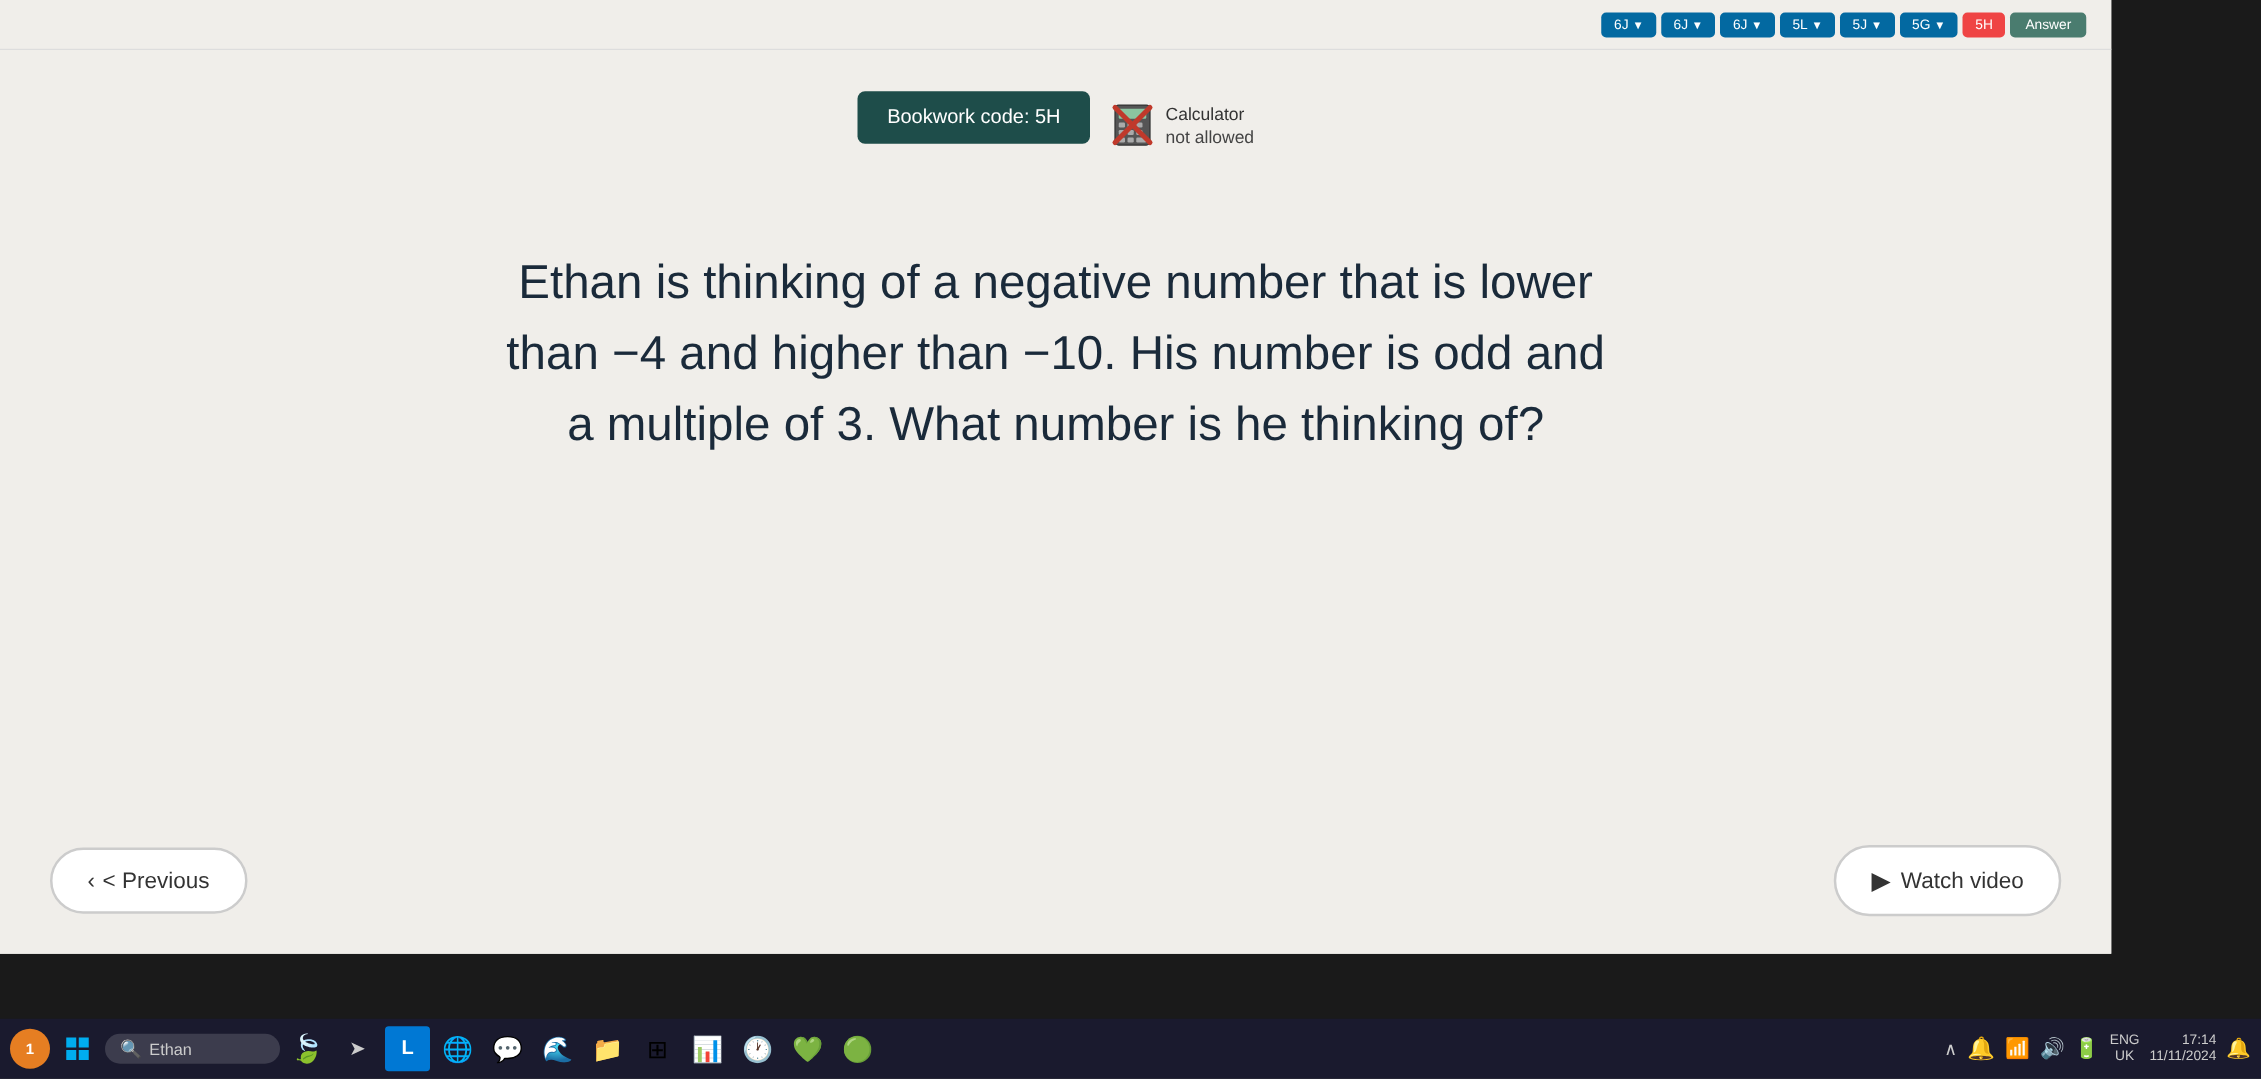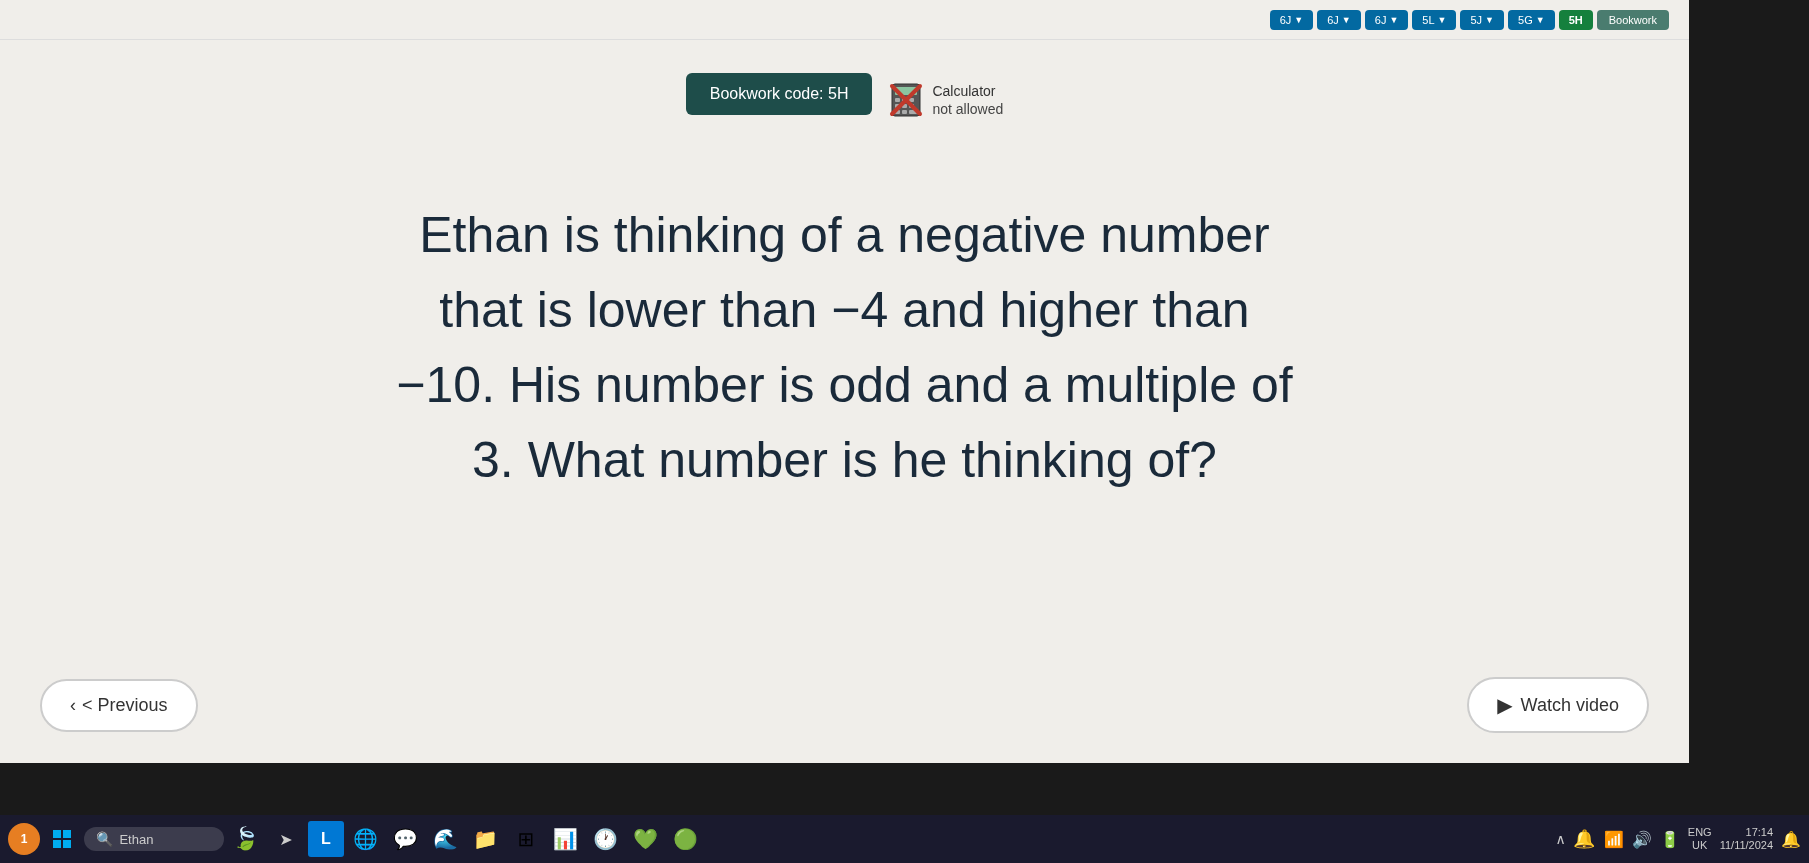--- a/index.html
+++ b/index.html
@@ -47,22 +47,22 @@
       display: flex;
       align-items: center;
       gap: 3px;
     }
 
     .nav-btn .arrow {
       font-size: 9px;
     }
 
     .nav-btn-active {
-      background: #15803d;
-      font-weight: bold;
+      background: #ef4444;
+      font-weight: normal;
     }
 
     .summary-btn {
       background: #4a7c6f;
       color: white;
       border: none;
       border-radius: 4px;
       padding: 4px 12px;
       font-size: 11px;
       cursor: pointer;
@@ -129,21 +129,21 @@
     }
 
     .calculator-text .line2 {
       display: block;
       color: #444;
     }
 
     
     .question-text {
       text-align: center;
-      font-size: 50px;
+      font-size: 38px;
       color: #1a2a3a;
       line-height: 1.5;
       max-width: 900px;
       font-weight: 400;
       margin-top: 20px;
     }
 
     
     .action-bar {
       position: absolute;
@@ -271,21 +271,21 @@
 <div class="main-window">
 
   <div class="top-nav">
     <button class="nav-btn">6J <span class="arrow">▼</span></button>
     <button class="nav-btn">6J <span class="arrow">▼</span></button>
     <button class="nav-btn">6J <span class="arrow">▼</span></button>
     <button class="nav-btn">5L <span class="arrow">▼</span></button>
     <button class="nav-btn">5J <span class="arrow">▼</span></button>
     <button class="nav-btn">5G <span class="arrow">▼</span></button>
     <button class="nav-btn nav-btn-active">5H</button>
-    <button class="summary-btn">Bookwork</button>
+    <button class="summary-btn">Answer</button>
   </div>
 
   <div class="content-area">
 
     <div class="info-row">
       <button class="bookwork-code-btn">Bookwork code: 5H</button>
 
       <div class="calculator-badge">
         <div class="calculator-icon">
           <svg class="calc-icon-svg" viewBox="0 0 36 36" xmlns="http://www.w3.org/2000/svg">

